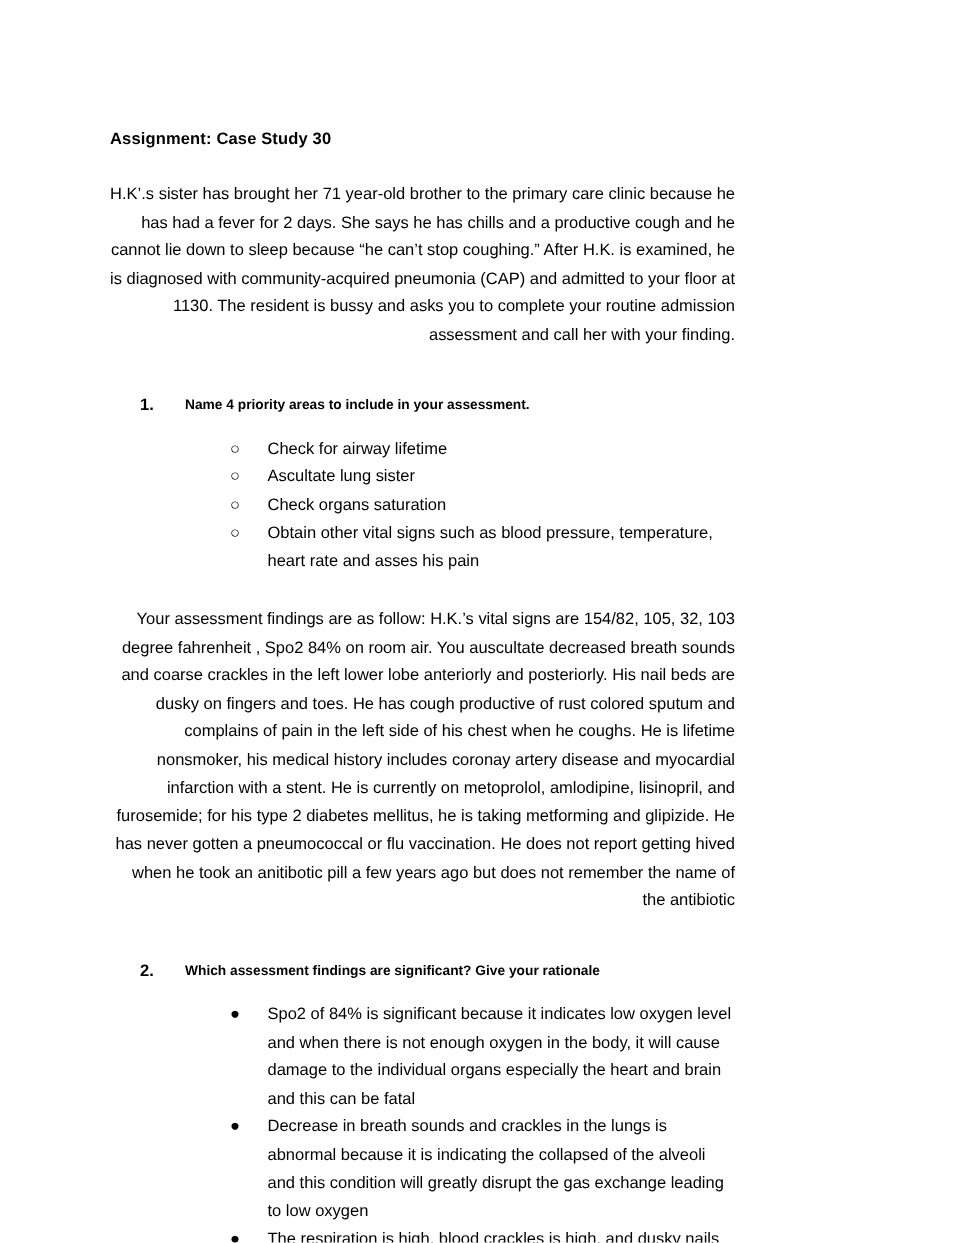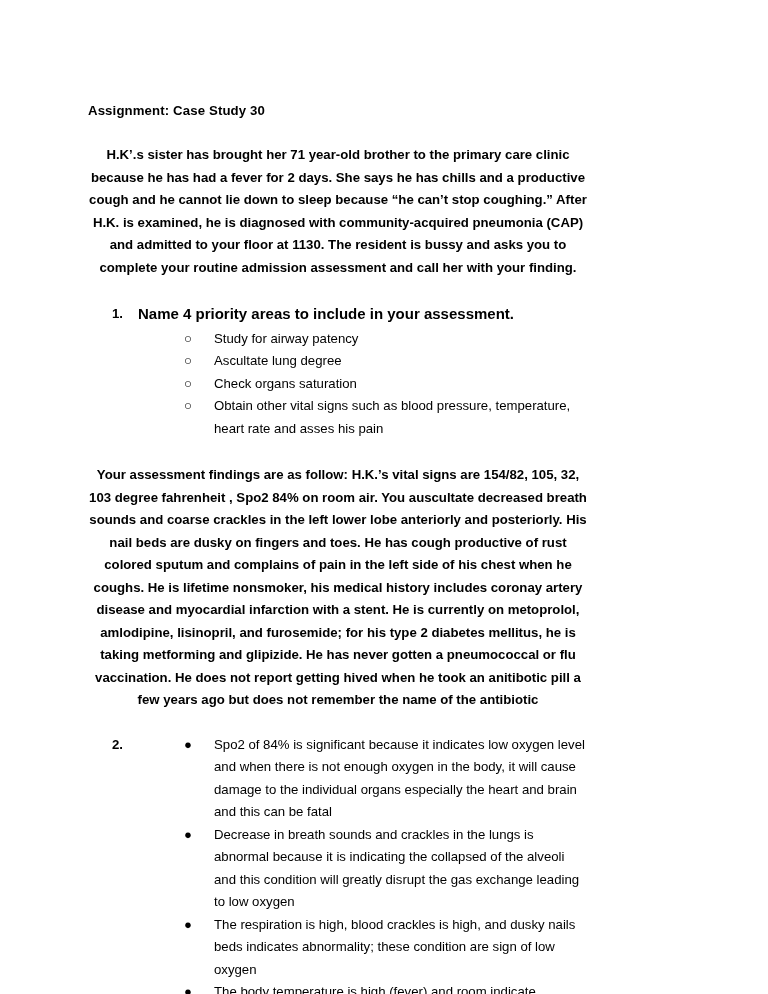--- a/index.html
+++ b/index.html
@@ -31,23 +31,22 @@
     margin: 0;
     letter-spacing: 0.01em;
   }
   .spacer-line {
     height: 22px;
   }
   .body-para {
     font-size: 13.2px;
     line-height: 22.5px;
     margin: 0;
-    text-align: center;
+    text-align: right;
     max-width: 594px;
-    font-weight: bold;
   }
   .q-block {
     margin: 0;
     padding: 0;
   }
   .q-list {
     list-style: none;
     margin: 0;
     padding: 0;
   }
@@ -58,24 +57,24 @@
   }
   .q-number {
     position: absolute;
     left: 24px;
     top: 0;
     font-size: 13.2px;
     font-weight: bold;
     line-height: 22.5px;
   }
   .q-title {
-    font-size: 15px;
+    font-size: 11px;
     font-weight: bold;
     line-height: 22.5px;
-    margin: 2px;
+    margin: 12px;
     padding-left: 12px;
   }
   .sub-list {
     list-style: none;
     margin: 0;
     padding: 0;
   }
   .sub-item {
     position: relative;
     font-size: 13.2px;
@@ -117,25 +116,25 @@
   <div class="gap-md"></div>
 
   <div class="q-block">
     <ol class="q-list">
       <li class="q-item">
         <span class="q-number">1.</span>
         <div class="q-title">Name 4 priority areas to include in your assessment.</div>
         <ul class="sub-list">
           <li class="sub-item">
             <span class="marker marker-hollow">○</span>
-            <span>Study for airway patency</span>
+            <span>Check for airway lifetime</span>
           </li>
           <li class="sub-item">
             <span class="marker marker-hollow">○</span>
-            <span>Ascultate lung degree</span>
+            <span>Ascultate lung sister</span>
           </li>
           <li class="sub-item">
             <span class="marker marker-hollow">○</span>
             <span>Check organs saturation</span>
           </li>
           <li class="sub-item">
             <span class="marker marker-hollow">○</span>
             <span>Obtain other vital signs such as blood pressure, temperature, heart rate and asses his  pain</span>
           </li>
         </ul>
@@ -146,20 +145,21 @@
   <div class="gap-lg"></div>
 
   <p class="body-para">Your assessment findings are as follow: H.K.’s vital signs are 154/82, 105, 32, 103 degree fahrenheit , Spo2 84% on room air. You auscultate decreased breath sounds and coarse crackles in the left lower lobe anteriorly and posteriorly. His nail beds are dusky on fingers and toes. He has cough productive of rust colored sputum and complains of pain in the left side of his chest when he coughs. He is lifetime nonsmoker, his medical history includes coronay artery disease and myocardial infarction with a stent. He is currently on metoprolol, amlodipine, lisinopril, and furosemide; for his type 2 diabetes mellitus, he is taking metforming and glipizide. He has never gotten a pneumococcal or flu vaccination. He does not report getting hived when he took an anitibotic pill a few years ago but does not remember the name of the antibiotic</p>
 
   <div class="gap-md"></div>
 
   <div class="q-block">
     <ol class="q-list">
       <li class="q-item">
         <span class="q-number">2.</span>
+        <div class="q-title">Which assessment findings are significant? Give your rationale</div>
         <ul class="sub-list">
           <li class="sub-item">
             <span class="marker marker-filled">●</span>
             <span>Spo2 of 84% is significant because it indicates low oxygen level and when there is not enough oxygen in the body, it will cause damage to the individual organs especially the heart and brain and this can be fatal</span>
           </li>
           <li class="sub-item">
             <span class="marker marker-filled">●</span>
             <span>Decrease in breath sounds and crackles in the lungs is abnormal because it is indicating the collapsed of the alveoli and this condition will greatly disrupt the gas exchange leading to low oxygen</span>
           </li>
           <li class="sub-item">

